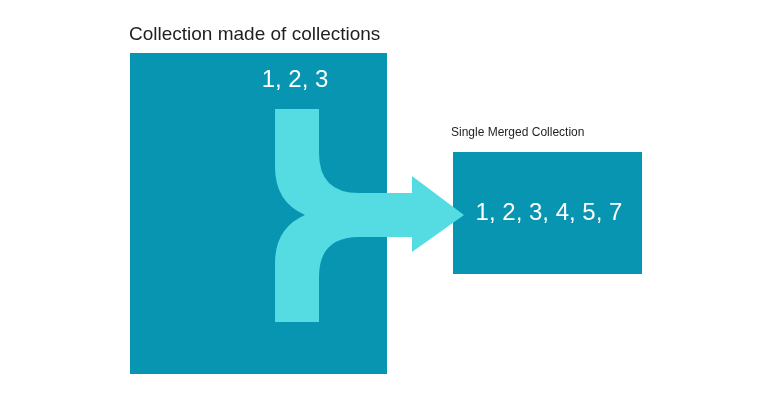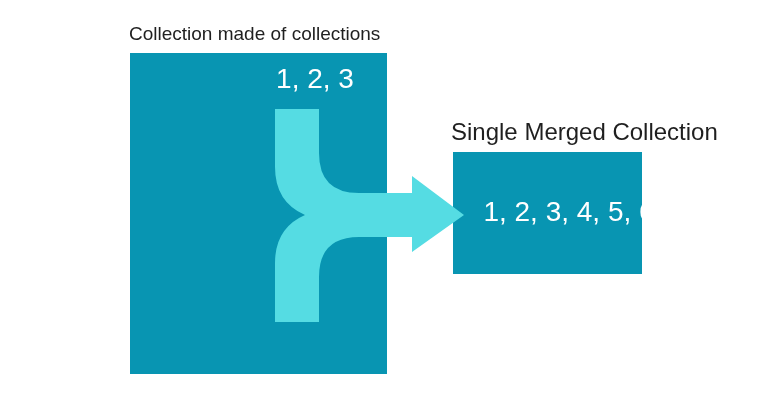--- a/index.html
+++ b/index.html
@@ -22,21 +22,21 @@
   }
   .title-left {
     left: 129px;
     top: 22px;
     font-size: 19px;
     line-height: 23px;
   }
   .title-right {
     left: 451px;
     top: 121px;
-    font-size: 24px;
+    font-size: 12px;
     line-height: 22px;
   }
   .box {
     position: absolute;
     background: var(--box-teal, #0895b2);
   }
   .box-left {
     left: 130px;
     top: 53px;
     width: 257px;
@@ -44,25 +44,24 @@
   }
   .box-right {
     left: 453px;
     top: 152px;
     width: 189px;
     height: 122px;
   }
   .box-label {
     position: absolute;
     color: var(--box-text, #ffffff);
-    font-size: 28px;
+    font-size: 24px;
     line-height: 28px;
     white-space: nowrap;
     transform: translate(-50%, -50%);
-    margin-left: 20px;
   }
   .label-top    { left: 295px; top: 79px;  }
   .label-bottom { left: 294px; top: 345px; }
   .label-merged { left: 549px; top: 212px; }
   .merge-svg {
     position: absolute;
     left: 0;
     top: 0;
     width: 768px;
     height: 420px;
@@ -101,15 +100,15 @@
              H 275
              V 263
              Q 275 228 305 215
              Q 275 202 275 167
              Z"></path>
   </svg>
 
   <div class="box-label label-top">1, 2, 3</div>
 
 
-  <div class="box-label label-merged">1, 2, 3, 4, 5, 6</div>
+  <div class="box-label label-merged">1, 2, 3, 4, 5, 7</div>
 
 </div>
 
 </body></html>

